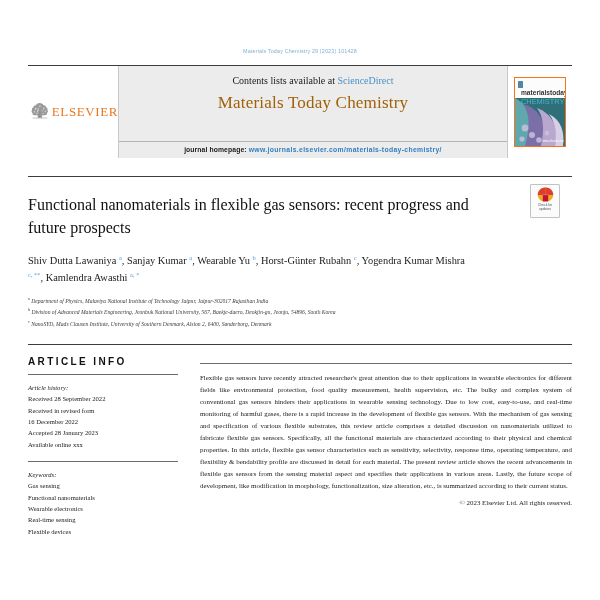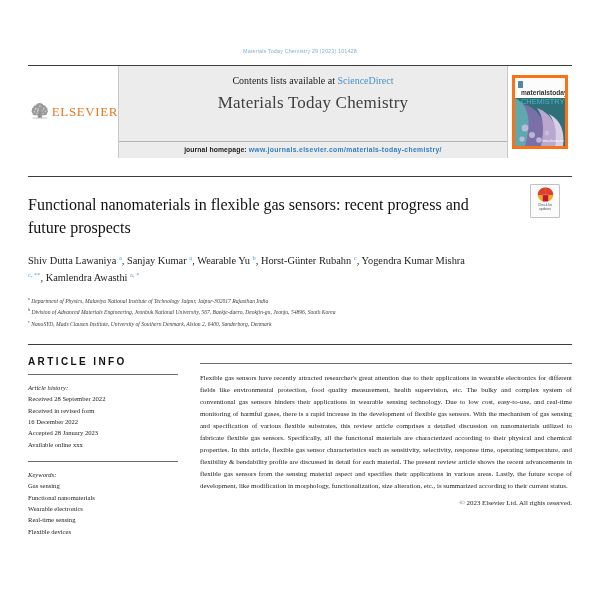--- a/index.html
+++ b/index.html
@@ -68,21 +68,21 @@
     text-align: center;
     font-family: "Liberation Serif", serif;
     font-size: 10px;
     color: #1a1a1a;
   }
   .contents-line .sd { color: #4a90c4; }
   .journal-name {
     text-align: center;
     font-family: "Liberation Serif", serif;
     font-size: 17px;
-    color: #404040;
+    color: #a16207;
     letter-spacing: 0.2px;
     margin-top: 7px;
   }
   .homepage-bar {
     border-top: 1px solid #b5b5b5;
     padding: 4px 0 5px 0;
     text-align: center;
     font-family: "Liberation Sans", sans-serif;
     font-size: 6.8px;
     letter-spacing: 0.1px;
@@ -93,21 +93,21 @@
   .masthead-cover {
     width: 64px;
     flex: 0 0 64px;
     display: flex;
     align-items: center;
     justify-content: center;
   }
   .cover-thumb {
     width: 50px;
     height: 68px;
-    border: 3px solid #f97316;
+    border: 1px solid #f97316;
     position: relative;
     overflow: hidden;
     background: #a3a3a3;
   }
 
   
   .title-rule {
     margin: 0 28px;
     border-top: 1.6px solid #3c3c3c;
     margin-top: 18px;

